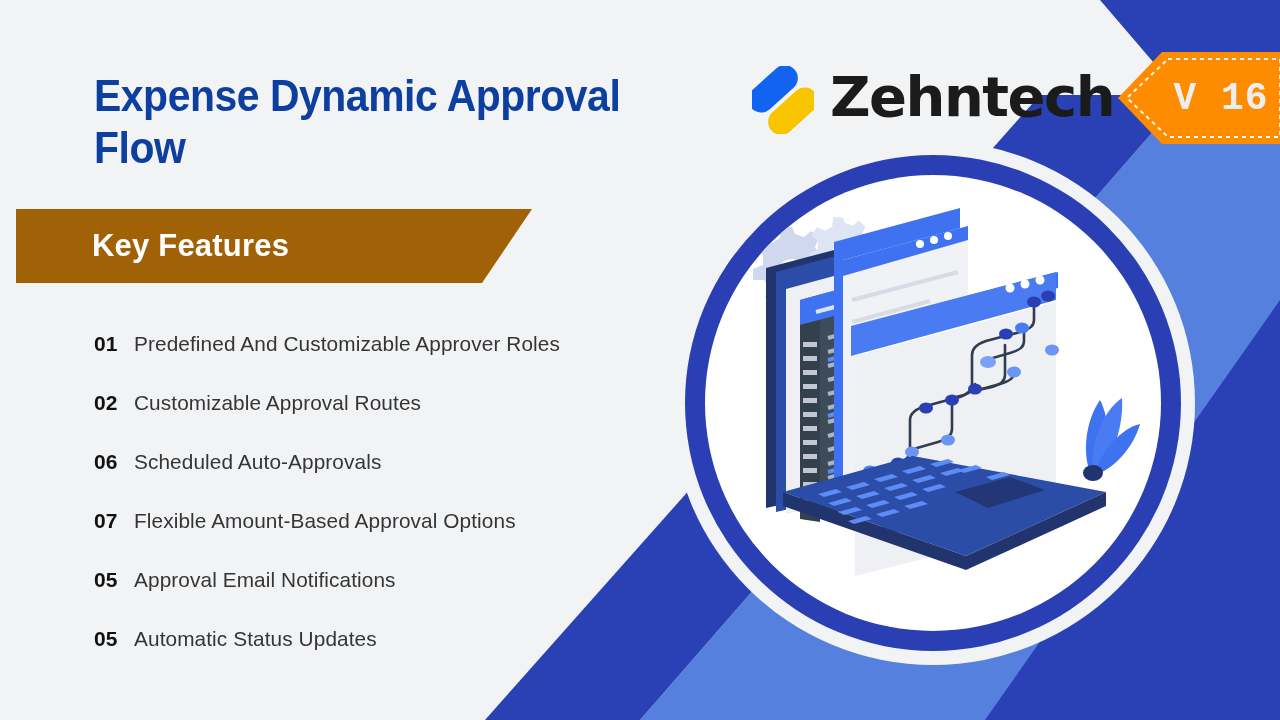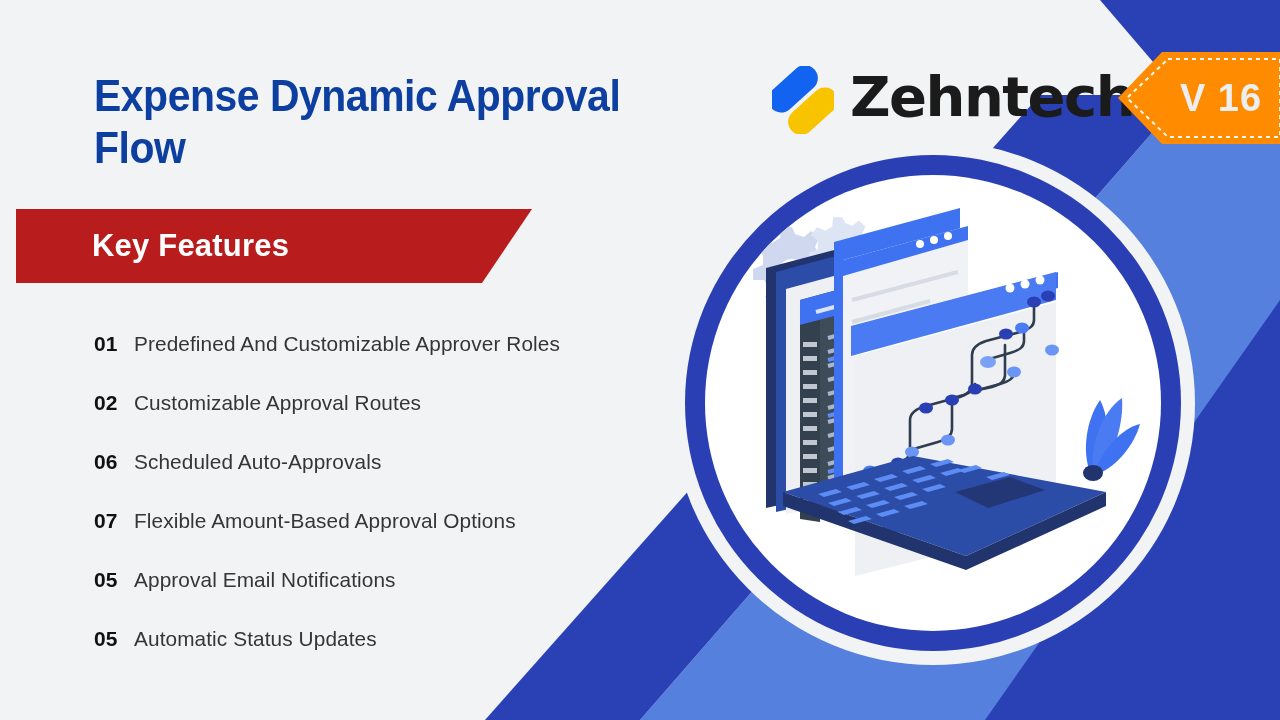--- a/index.html
+++ b/index.html
@@ -20,21 +20,21 @@
   .page-title{
     position:absolute;left:78px;top:70px;width:620px;
     font-size:44px;line-height:1.18;font-weight:700;
     color:#0d3fa0;letter-spacing:-0.5px;
     font-family:"Liberation Sans","DejaVu Sans",sans-serif;
     transform:scaleX(0.93);transform-origin:left top;
   }
 
   .kf-banner{
     position:absolute;left:0;top:209px;width:516px;height:74px;
-    background:#b91c1c;
+    background:#a16207;
     clip-path:polygon(0 0, 516px 0, 466px 74px, 0 74px);
     display:flex;align-items:center;
   }
   .kf-banner-label{
     color:#ffffff;font-size:31px;font-weight:700;
     margin-left:76px;letter-spacing:0.2px;
   }
 
   .feature-list{position:absolute;left:78px;top:332px;width:610px;}
   .feature-row{
@@ -44,38 +44,39 @@
     font-size:21px;font-weight:700;color:#111111;
     min-width:40px;letter-spacing:0px;
   }
   .feature-text{
     font-size:21px;font-weight:400;color:#353535;
     letter-spacing:0.1px;
     transform:scaleX(0.99);transform-origin:left;
   }
 
   
-  .brand{position:absolute;left:772px;top:60px;width:310px;height:78px;text-decoration:underline;}
+  .brand{position:absolute;left:752px;top:60px;width:310px;height:78px;text-decoration:underline;}
   .brand-mark{position:absolute;left:0;top:6px;width:62px;height:68px;}
   .brand-name{
     position:absolute;left:78px;top:-2px;
     font-size:56px;font-weight:700;color:#1b1b1b;
     letter-spacing:-1.5px;line-height:78px;
     font-family:"DejaVu Sans","Liberation Sans",sans-serif;
   }
 
   
   .version-badge{
     position:absolute;left:1118px;top:52px;width:162px;height:92px;
   }
   .version-label{
     position:absolute;left:44px;top:0;width:118px;height:92px;
     display:flex;align-items:center;justify-content:center;
     color:#eceef0;font-size:38px;font-weight:700;letter-spacing:1px;
     z-index:3;
+    font-family:Liberation Mono, monospace;
   }
 </style>
 </head>
 <body>
 
 <div id="stage">
 
   <svg class="bg-layer" viewBox="0 0 1280 720" width="1280" height="720" preserveAspectRatio="none">
     <defs>
       <clipPath id="frameClip">

